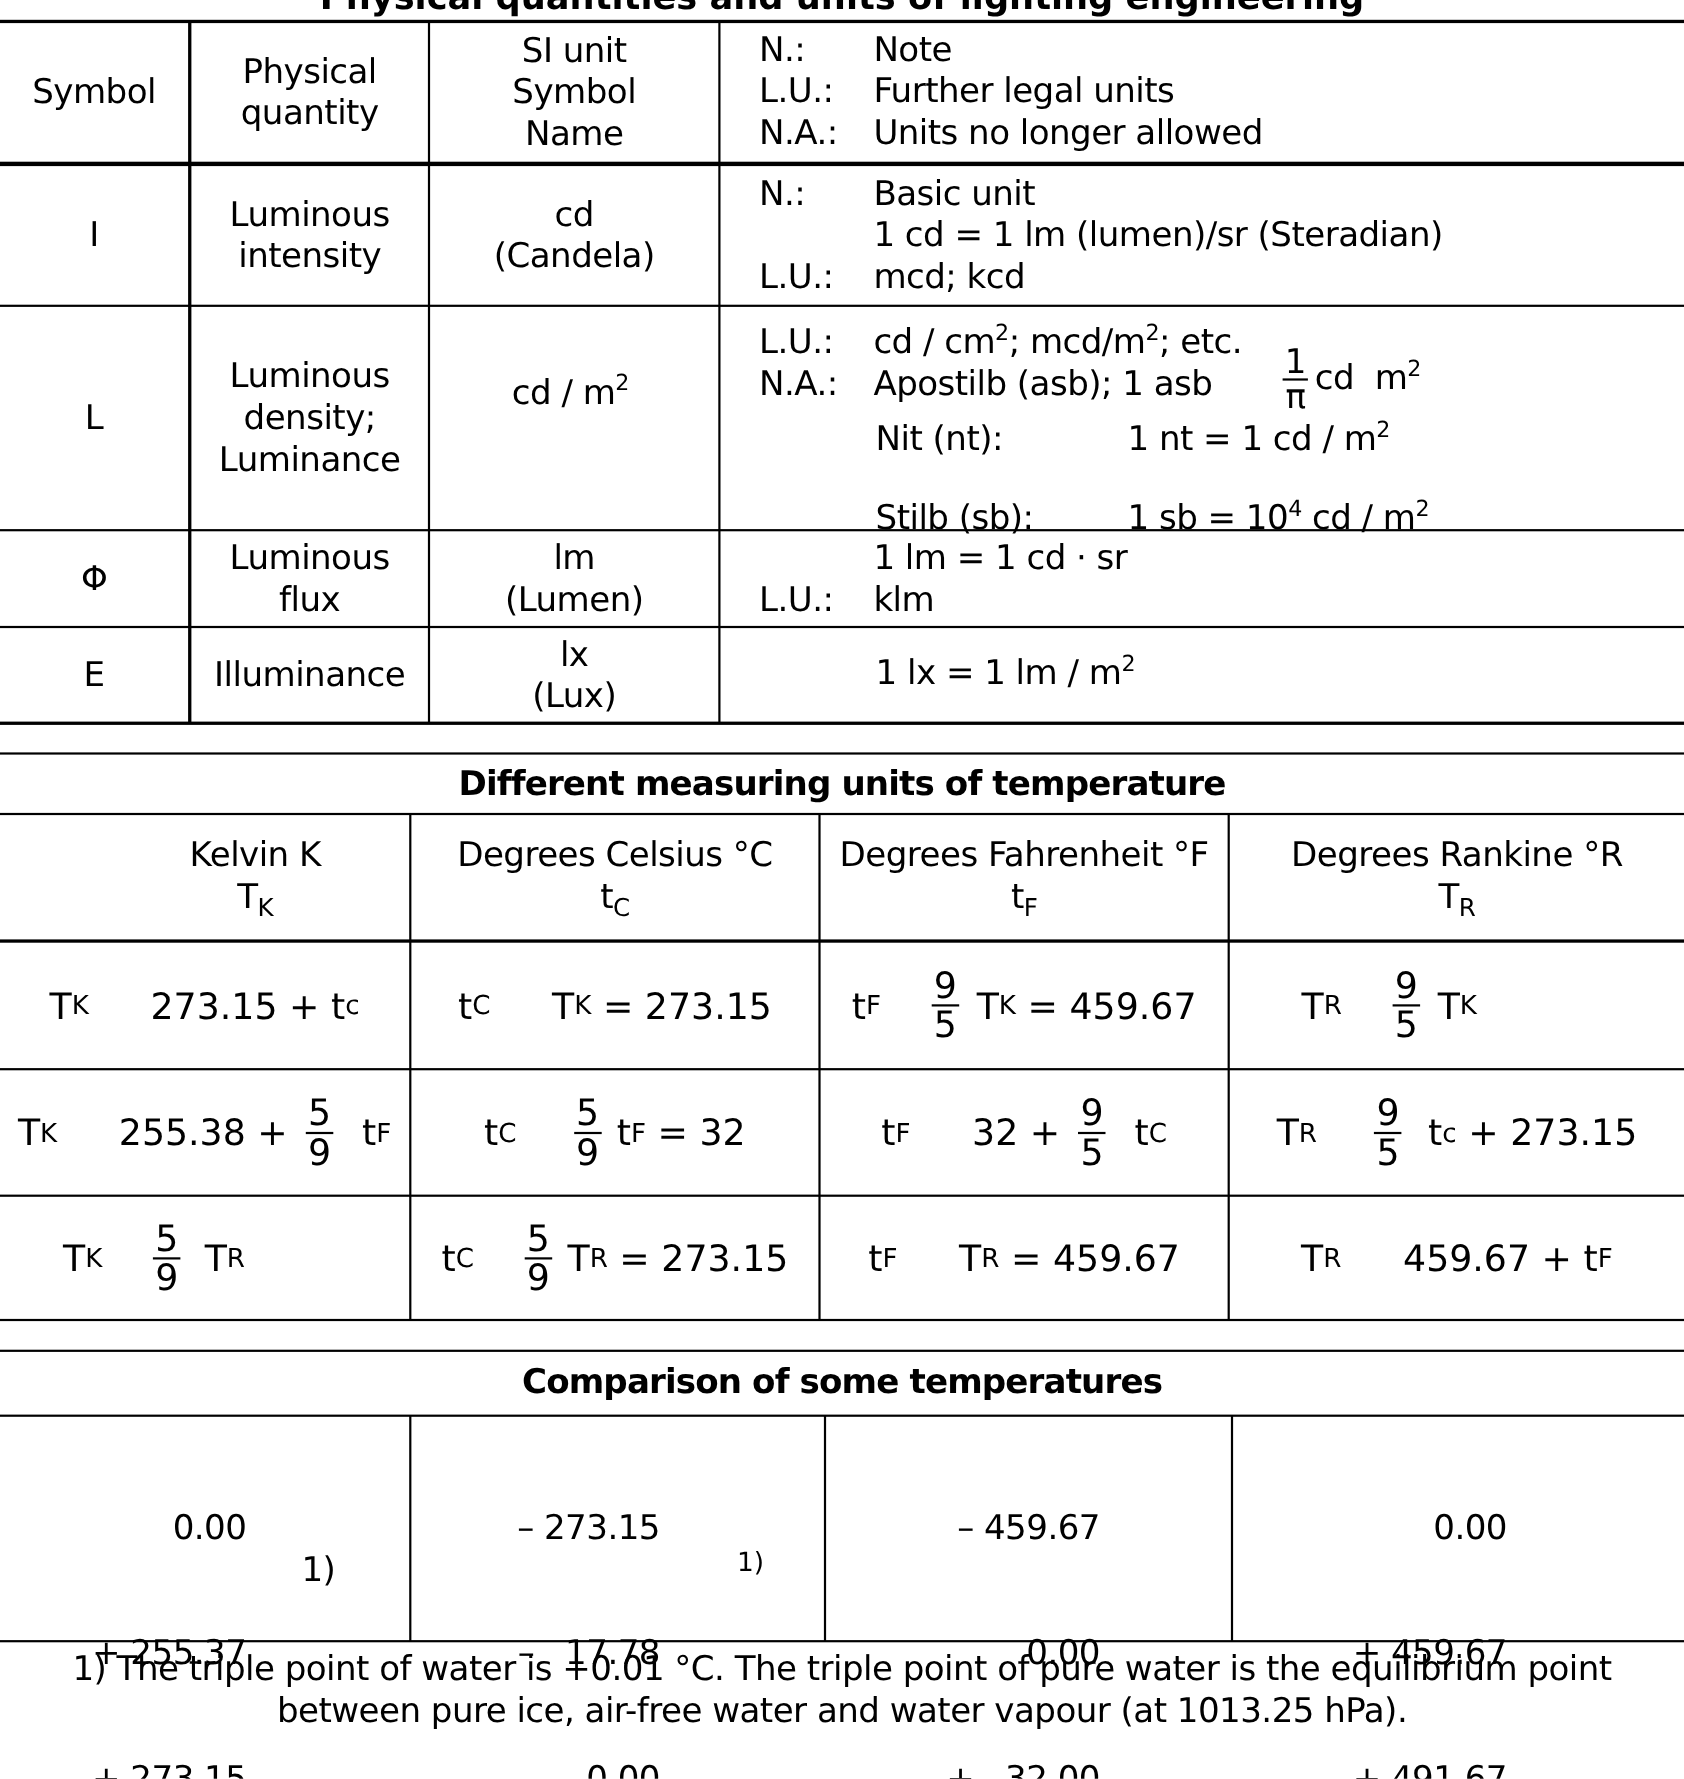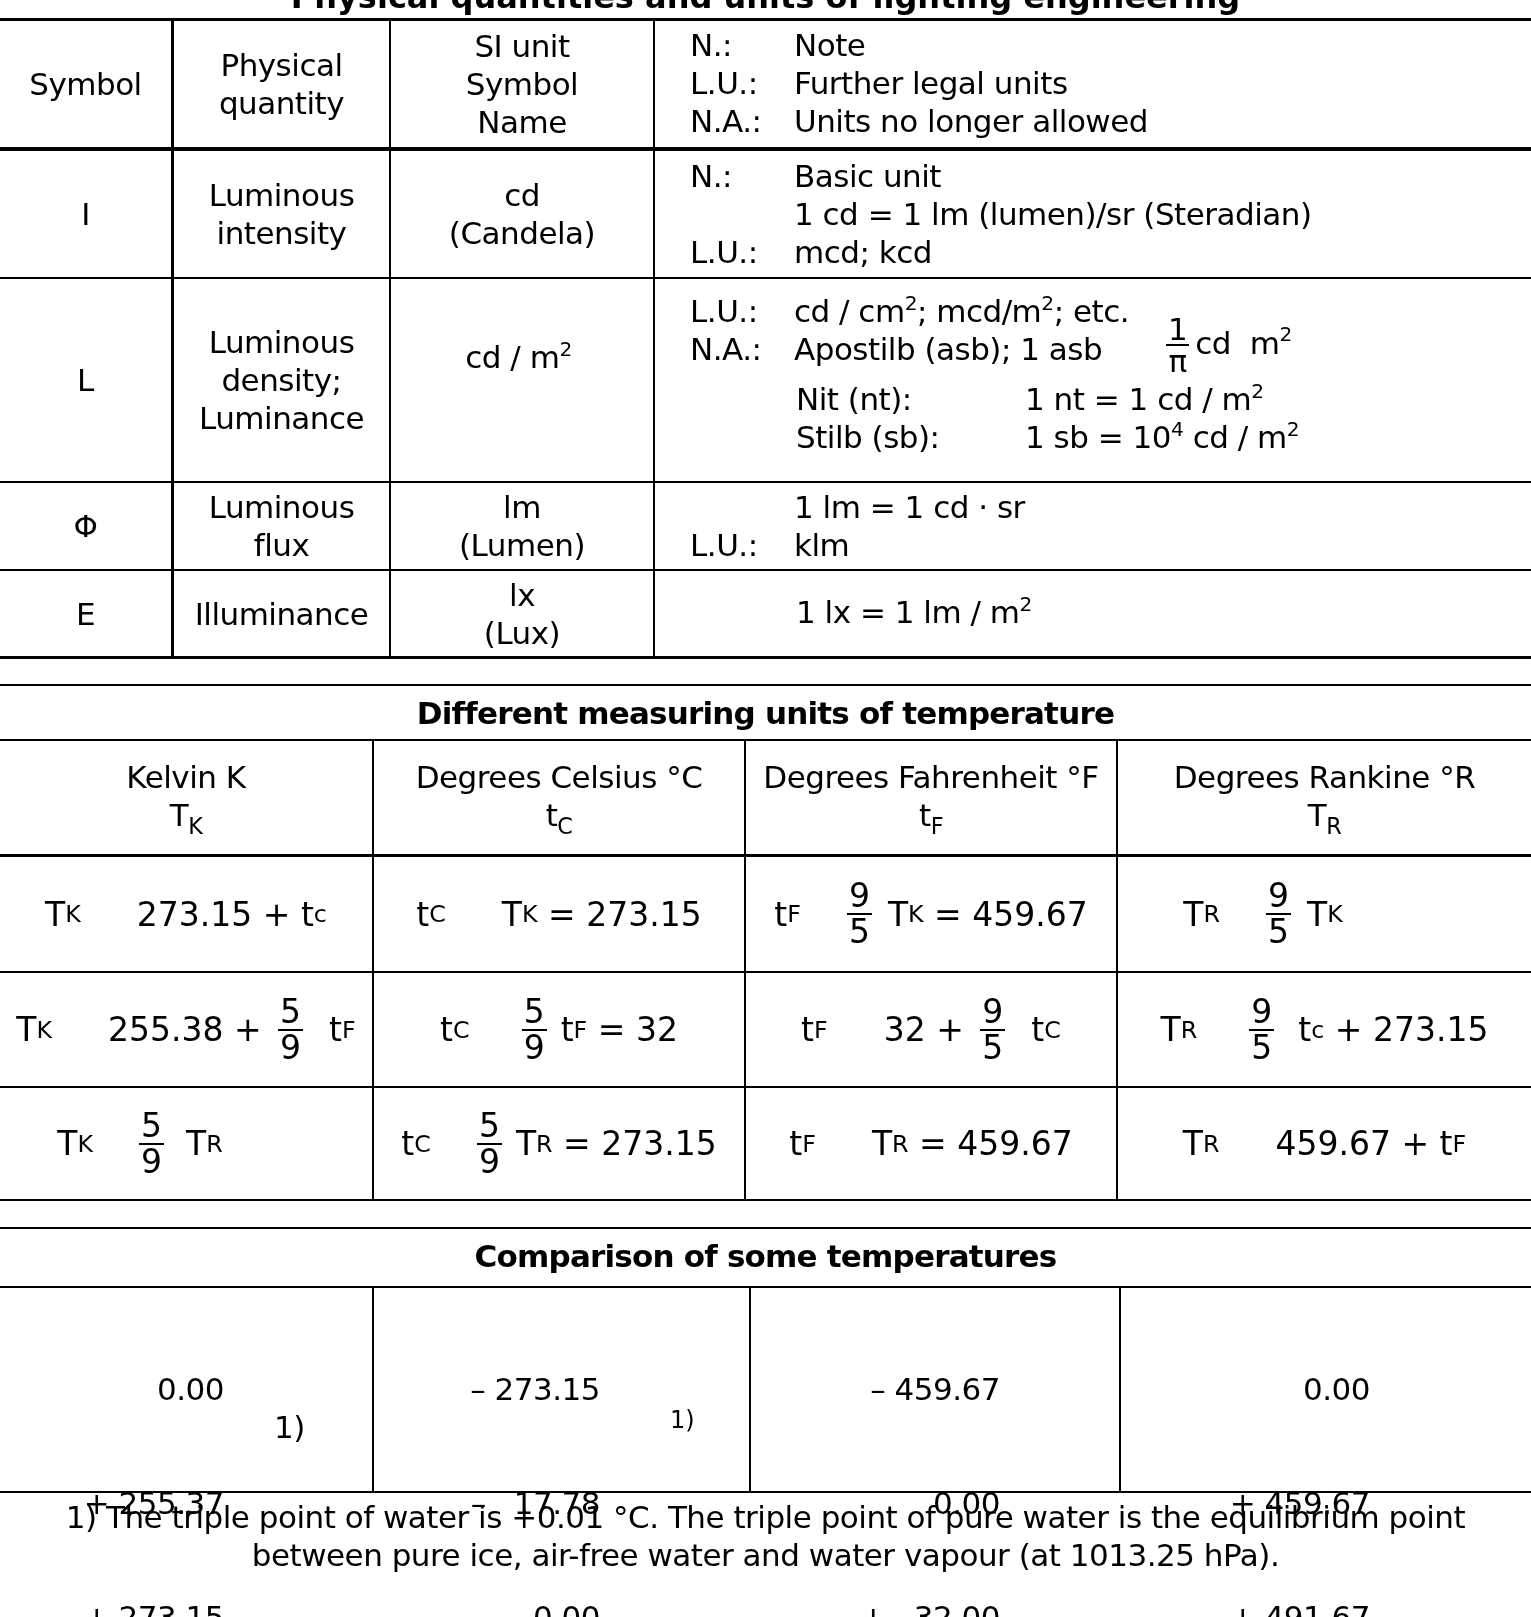--- a/index.html
+++ b/index.html
@@ -90,21 +90,21 @@
     </div>
     <div style="height:50px;position:relative;">
       <span class="lbl">N.A.:</span><span>Apostilb (asb); 1 asb</span>
       <span class="abs" style="left:470px;top:-16px;">
         <span class="frac" style="line-height:30px;"><span class="n">1</span><span class="d">π</span></span><span style="white-space:pre;">cd  m</span><sup>2</sup>
       </span>
     </div>
     <div style="padding-left:106px;">
       <span style="display:inline-block;width:229px;">Nit (nt):</span><span>1 nt = 1 cd / m</span><sup>2</sup>
     </div>
-    <div style="padding-left:106px;">
+    <div style="padding-left:106px;margin-top:34px;">
       <span style="display:inline-block;width:229px;">Stilb (sb):</span><span>1 sb = 10</span><sup>4</sup><span style="white-space:pre;"> cd / m</span><sup>2</sup>
     </div>
   </div>
 
   <div class="cell t" style="left:0;top:483px;width:171px;height:86px;">
     <span>Φ</span>
     </div>
   <div class="cell t" style="left:174px;top:483px;width:215px;height:86px;flex-direction:column;">
     <div>Luminous</div>
     <div>flux</div>
@@ -138,21 +138,21 @@
   <div class="abs bold c" style="left:0;top:694px;width:1531px;font-size:31px;line-height:38px;letter-spacing:-0.8px;">Different measuring units of temperature</div>
   <div class="hl" style="top:739px;height:2px;"></div>
   <div class="hl" style="top:854px;height:3px;"></div>
   <div class="hl" style="top:971px;height:2px;"></div>
   <div class="hl" style="top:1086px;height:2px;"></div>
   <div class="hl" style="top:1199px;height:2px;"></div>
   <div class="vl" style="left:372px;top:740px;width:2px;height:460px;"></div>
   <div class="vl" style="left:744px;top:740px;width:2px;height:460px;"></div>
   <div class="vl" style="left:1116px;top:740px;width:2px;height:460px;"></div>
 
-  <div class="abs t c" style="left:0;top:758px;width:372px;">
+  <div class="abs t c" style="left:0;top:758px;width:372px;padding-left:46px;">
     <div>Kelvin K</div>
     <div><span>T</span><sub>K</sub></div>
   </div>
   <div class="abs t c" style="left:374px;top:758px;width:370px;text-align:center;">
     <div>Degrees Celsius °C</div>
     <div><span>t</span><sub>C</sub></div>
   </div>
   <div class="abs t c" style="left:746px;top:758px;width:370px;">
     <div>Degrees Fahrenheit °F</div>
     <div><span>t</span><sub>F</sub></div>

